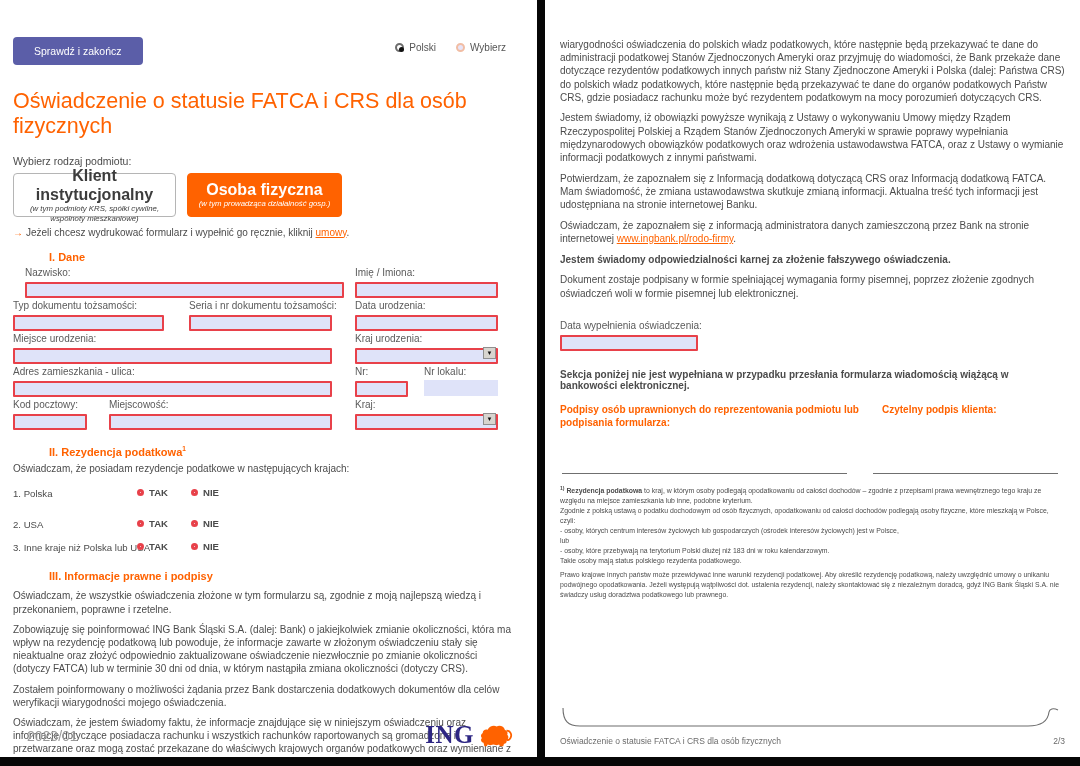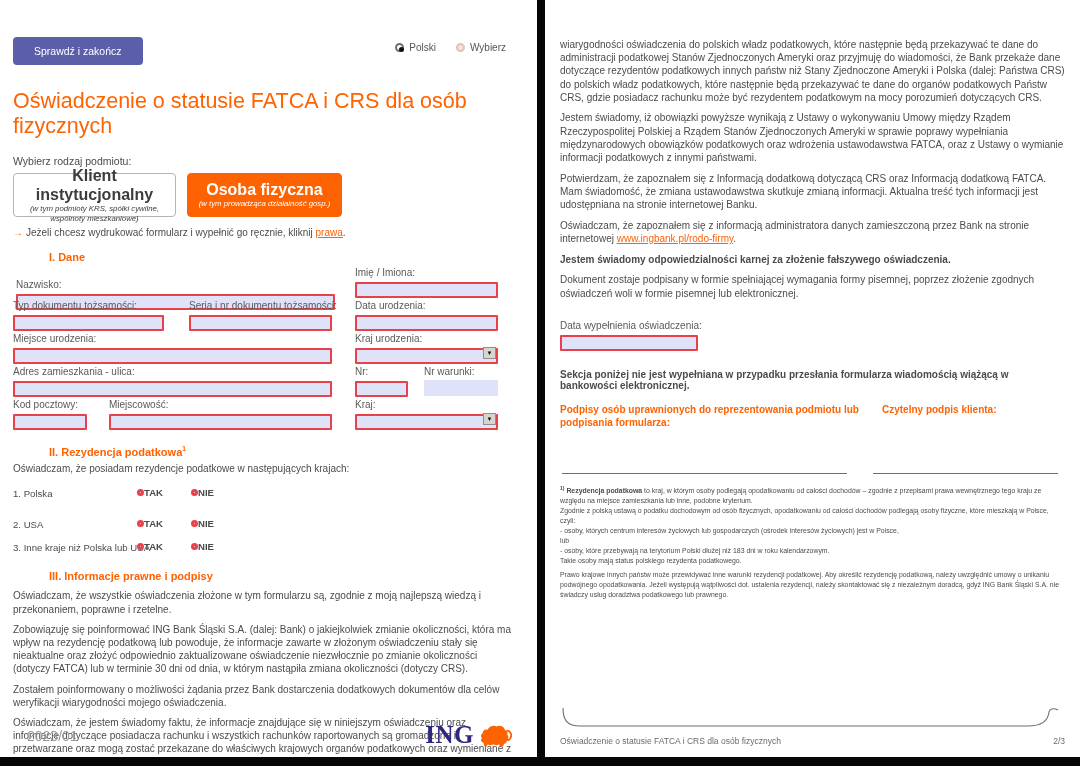--- a/index.html
+++ b/index.html
@@ -46,21 +46,21 @@
     font-family:inherit;font-size:10px;color:#333;}
   .inp-plain{height:16px;border:none;background:#dfe3f9;width:100%;}
   .sel{position:relative;}
   .sel .arrow-box{position:absolute;right:2px;top:2px;width:13px;height:12px;background:#d8d5cf;
     border:1px solid #8f8f8f;display:flex;align-items:center;justify-content:center;font-size:6px;color:#111;cursor:pointer;}
 
   
   .res-intro{font-size:10px;margin-top:6px;}
   .res-row{position:relative;height:14px;margin-top:13px;font-size:9.6px;color:#4b4b4b;}
   .res-row .rlabel{position:absolute;left:0;top:1px;white-space:nowrap;}
-  .opt{position:absolute;top:0;display:flex;align-items:center;font-weight:bold;}
+  .opt{position:absolute;top:0;display:flex;align-items:center;gap:5px;font-weight:bold;}
   .opt-yes{left:124px;} .opt-no{left:178px;}
   .radio-red{width:7px;height:7px;border:3px solid #e8414a;border-radius:50%;background:#eef0fb;cursor:pointer;}
 
   .para{font-size:10px;line-height:1.32;margin-top:7px;color:#4b4b4b;}
   .bold{font-weight:bold;}
 
   .footer-l{position:absolute;left:27px;bottom:13px;font-size:14px;color:#9a9a9a;}
   .logo{position:absolute;right:24px;bottom:8px;display:flex;align-items:center;gap:3px;}
   .logo .ing{font-family:"Liberation Serif","DejaVu Serif",serif;font-weight:bold;font-size:25px;color:#2d2683;letter-spacing:0.5px;}
 
@@ -114,28 +114,28 @@
         <span class="ent-title">Klient instytucjonalny</span>
         <span class="ent-sub">(w tym podmioty KRS, spółki cywilne, wspólnoty mieszkaniowe)</span>
       </div>
       <div class="btn-entity btn-person">
         <span class="ent-title">Osoba fizyczna</span>
         <span class="ent-sub">(w tym prowadząca działalność gosp.)</span>
       </div>
     </div>
 
     <div class="print-note">
-      <span class="arrow">→</span><span>Jeżeli chcesz wydrukować formularz i wypełnić go ręcznie, kliknij </span><a class="lnk">prawa</a><span>.</span>
+      <span class="arrow">→</span><span>Jeżeli chcesz wydrukować formularz i wypełnić go ręcznie, kliknij </span><a class="lnk">umowy</a><span>.</span>
     </div>
 
     <div class="sec-h">I. Dane</div>
 
     <div class="form">
       <div class="frow">
-        <div class="fld" style="left:3px;width:319px;margin-top:12px;">
+        <div class="fld" style="left:12px;width:319px;">
           <span class="flabel">Nazwisko:</span>
           <input class="inp" style="">
         </div>
         <div class="fld" style="left:342px;width:143px;">
           <span class="flabel">Imię / Imiona:</span>
           <input class="inp" style="">
         </div>
       </div>
       <div class="frow">
         <div class="fld" style="left:0;width:151px;">
@@ -165,21 +165,21 @@
       <div class="frow">
         <div class="fld" style="left:0;width:319px;">
           <span class="flabel">Adres zamieszkania - ulica:</span>
           <input class="inp" style="">
         </div>
         <div class="fld" style="left:342px;width:53px;">
           <span class="flabel">Nr:</span>
           <input class="inp" style="">
         </div>
         <div class="fld" style="left:411px;width:74px;">
-          <span class="flabel">Nr warunki:</span>
+          <span class="flabel">Nr lokalu:</span>
           <input class="inp-plain" style="">
         </div>
       </div>
       <div class="frow">
         <div class="fld" style="left:0;width:74px;">
           <span class="flabel">Kod pocztowy:</span>
           <input class="inp" style="">
         </div>
         <div class="fld" style="left:96px;width:223px;">
           <span class="flabel">Miejscowość:</span>

